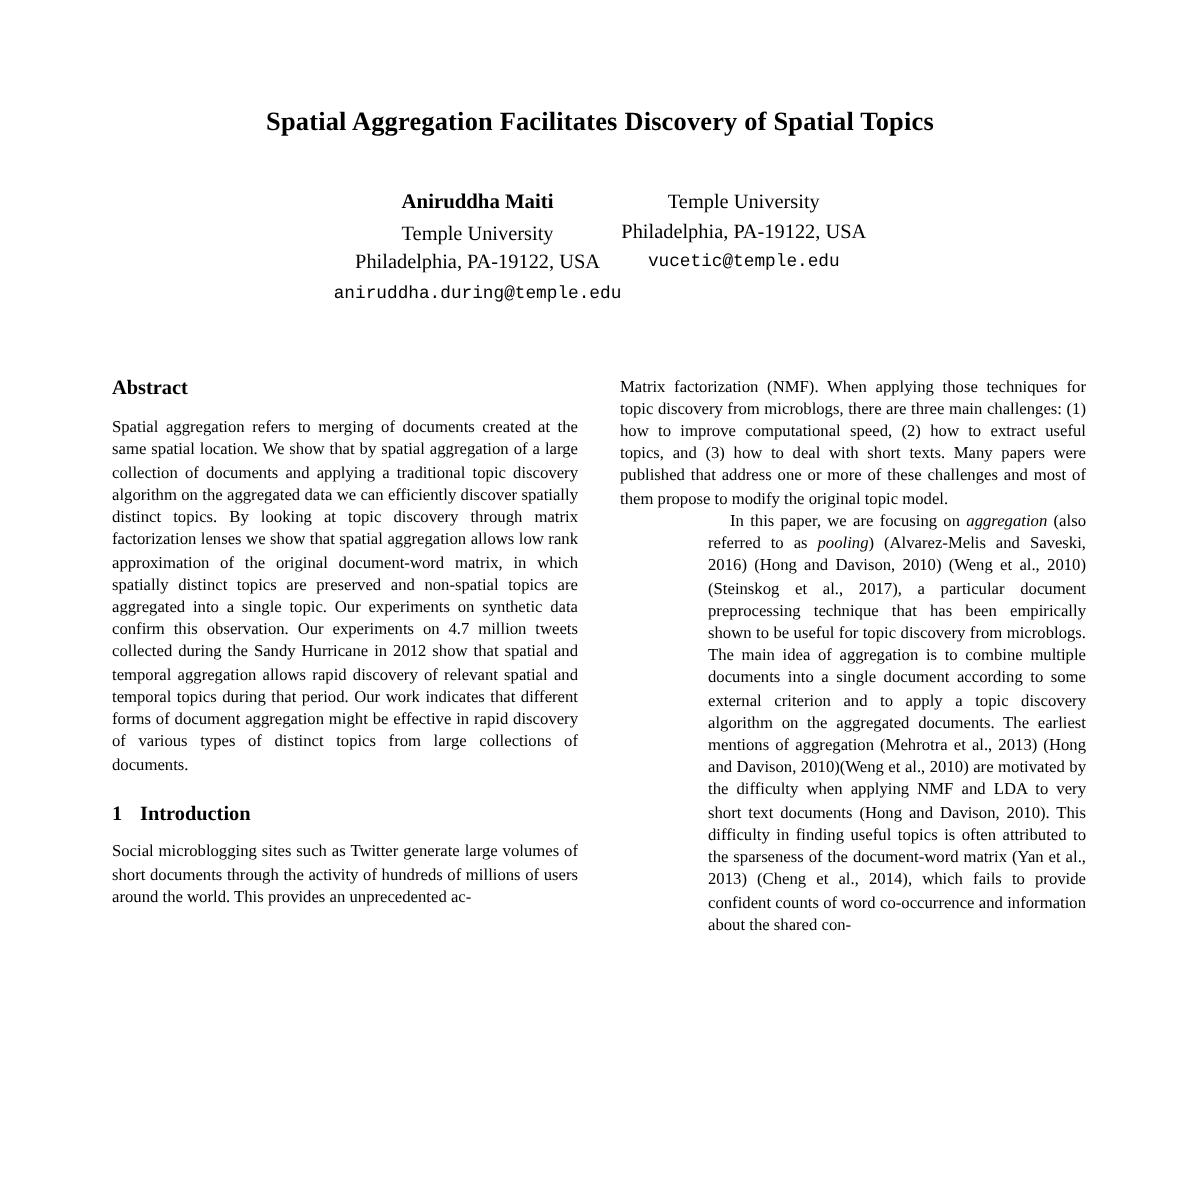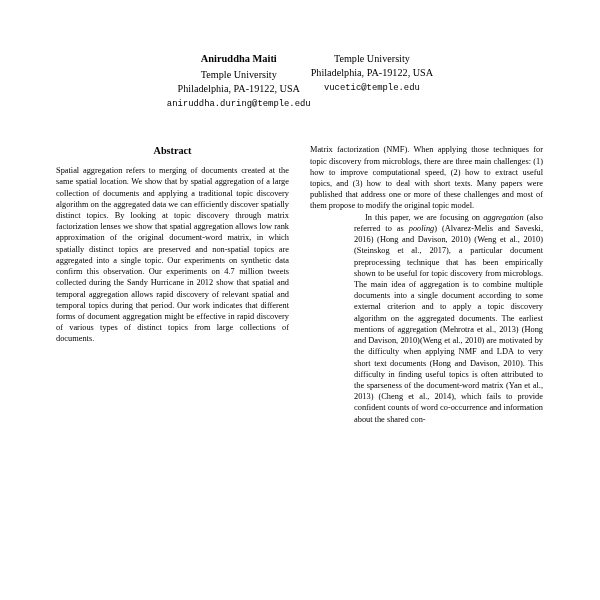--- a/index.html
+++ b/index.html
@@ -60,21 +60,20 @@
   }
   .col {
     width: 233px;
     font-size: 8.35px;
     line-height: 1.345;
     text-align: justify;
     text-justify: inter-word;
     hyphens: auto;
   }
   .abstract-head {
-    text-align: center;
     font-size: 10.2px;
     font-weight: bold;
     margin: 0 0 7px 0;
   }
   p.para {
     margin: 0 0 0 0;
     text-indent: 0;
   }
   p.para + p.para {
     margin-top: 0;
@@ -92,20 +91,21 @@
   }
   em {
     font-style: italic;
   }
 </style>
 </head>
 <body>
 
 <div class="page">
 
+  <h1 class="title">Spatial Aggregation Facilitates Discovery of Spatial Topics</h1>
 
   <div class="authors">
     <div class="author">
       <span class="author-name">Aniruddha Maiti</span>
       <span class="author-line">Temple University</span>
       <span class="author-line">Philadelphia, PA-19122, USA</span>
       <span class="author-email">aniruddha.during@temple.edu</span>
     </div>
     <div class="author">
       <span class="author-line">Temple University</span>
@@ -113,20 +113,24 @@
       <span class="author-email">vucetic@temple.edu</span>
     </div>
   </div>
 
   <div class="columns">
 
     <div class="col">
       <div class="abstract-head">Abstract</div>
       <p class="para">Spatial aggregation refers to merging of documents created at the same spatial location. We show that by spatial aggregation of a large collection of documents and applying a traditional topic discovery algorithm on the aggregated data we can efficiently discover spatially distinct topics. By looking at topic discovery through matrix factorization lenses we show that spatial aggregation allows low rank approximation of the original document-word matrix, in which spatially distinct topics are preserved and non-spatial topics are aggregated into a single topic. Our experiments on synthetic data confirm this observation. Our experiments on 4.7 million tweets collected during the Sandy Hurricane in 2012 show that spatial and temporal aggregation allows rapid discovery of relevant spatial and temporal topics during that period. Our work indicates that different forms of document aggregation might be effective in rapid discovery of various types of distinct topics from large collections of documents.</p>
 
+      <div class="section-head">
+        <span class="num">1</span><span>Introduction</span>
+      </div>
+      <p class="para">Social microblogging sites such as Twitter generate large volumes of short documents through the activity of hundreds of millions of users around the world. This provides an unprecedented ac-</p>
     </div>
 
     <div class="col">
       <p class="para">Matrix factorization (NMF). When applying those techniques for topic discovery from microblogs, there are three main challenges: (1) how to improve computational speed, (2) how to extract useful topics, and (3) how to deal with short texts. Many papers were published that address one or more of these challenges and most of them propose to modify the original topic model.</p>
       <p class="para"><span>In this paper, we are focusing on </span><em>aggregation</em><span> (also referred to as </span><em>pooling</em><span>) (Alvarez-Melis and Saveski, 2016) (Hong and Davison, 2010) (Weng et al., 2010) (Steinskog et al., 2017), a particular document preprocessing technique that has been empirically shown to be useful for topic discovery from microblogs. The main idea of aggregation is to combine multiple documents into a single document according to some external criterion and to apply a topic discovery algorithm on the aggregated documents. The earliest mentions of aggregation (Mehrotra et al., 2013) (Hong and Davison, 2010)(Weng et al., 2010) are motivated by the difficulty when applying NMF and LDA to very short text documents (Hong and Davison, 2010). This difficulty in finding useful topics is often attributed to the sparseness of the document-word matrix (Yan et al., 2013) (Cheng et al., 2014), which fails to provide confident counts of word co-occurrence and information about the shared con-</span></p>
     </div>
 
   </div>
 </div>
 

